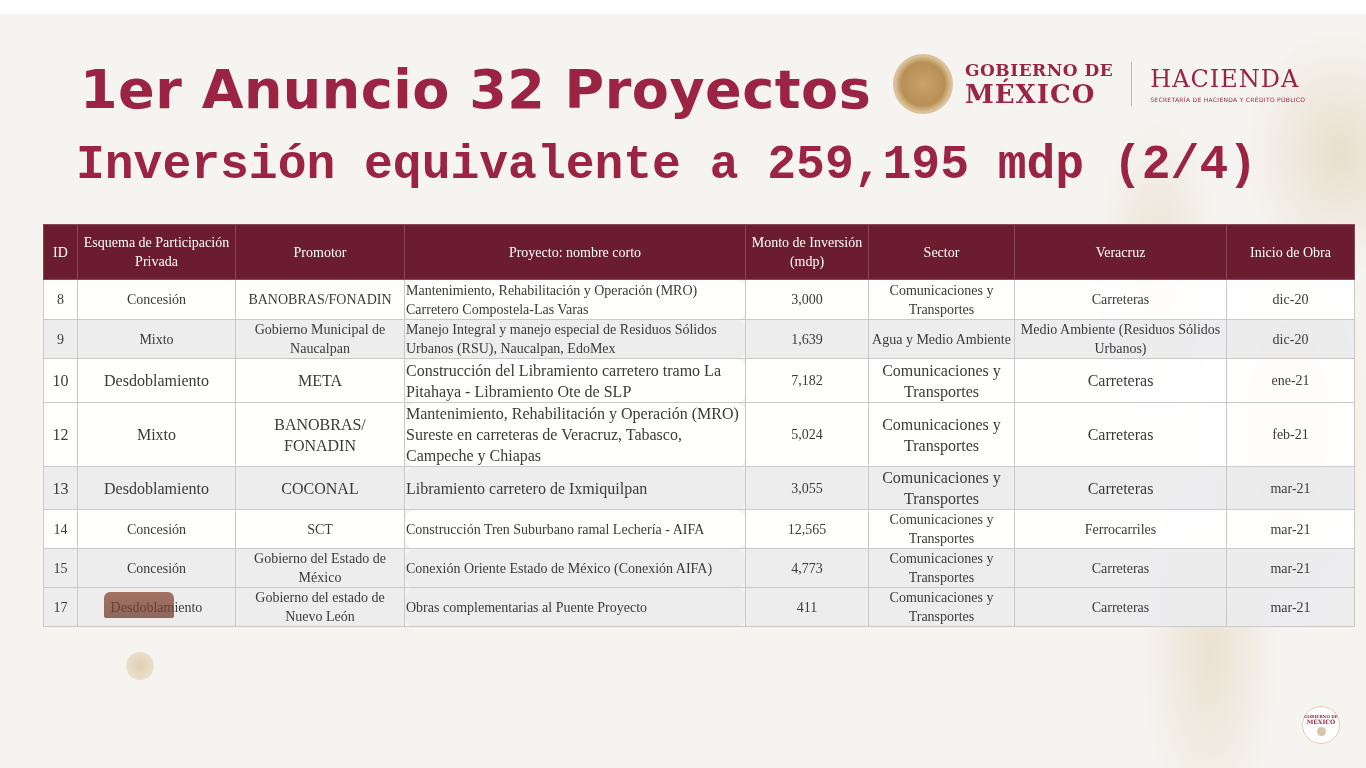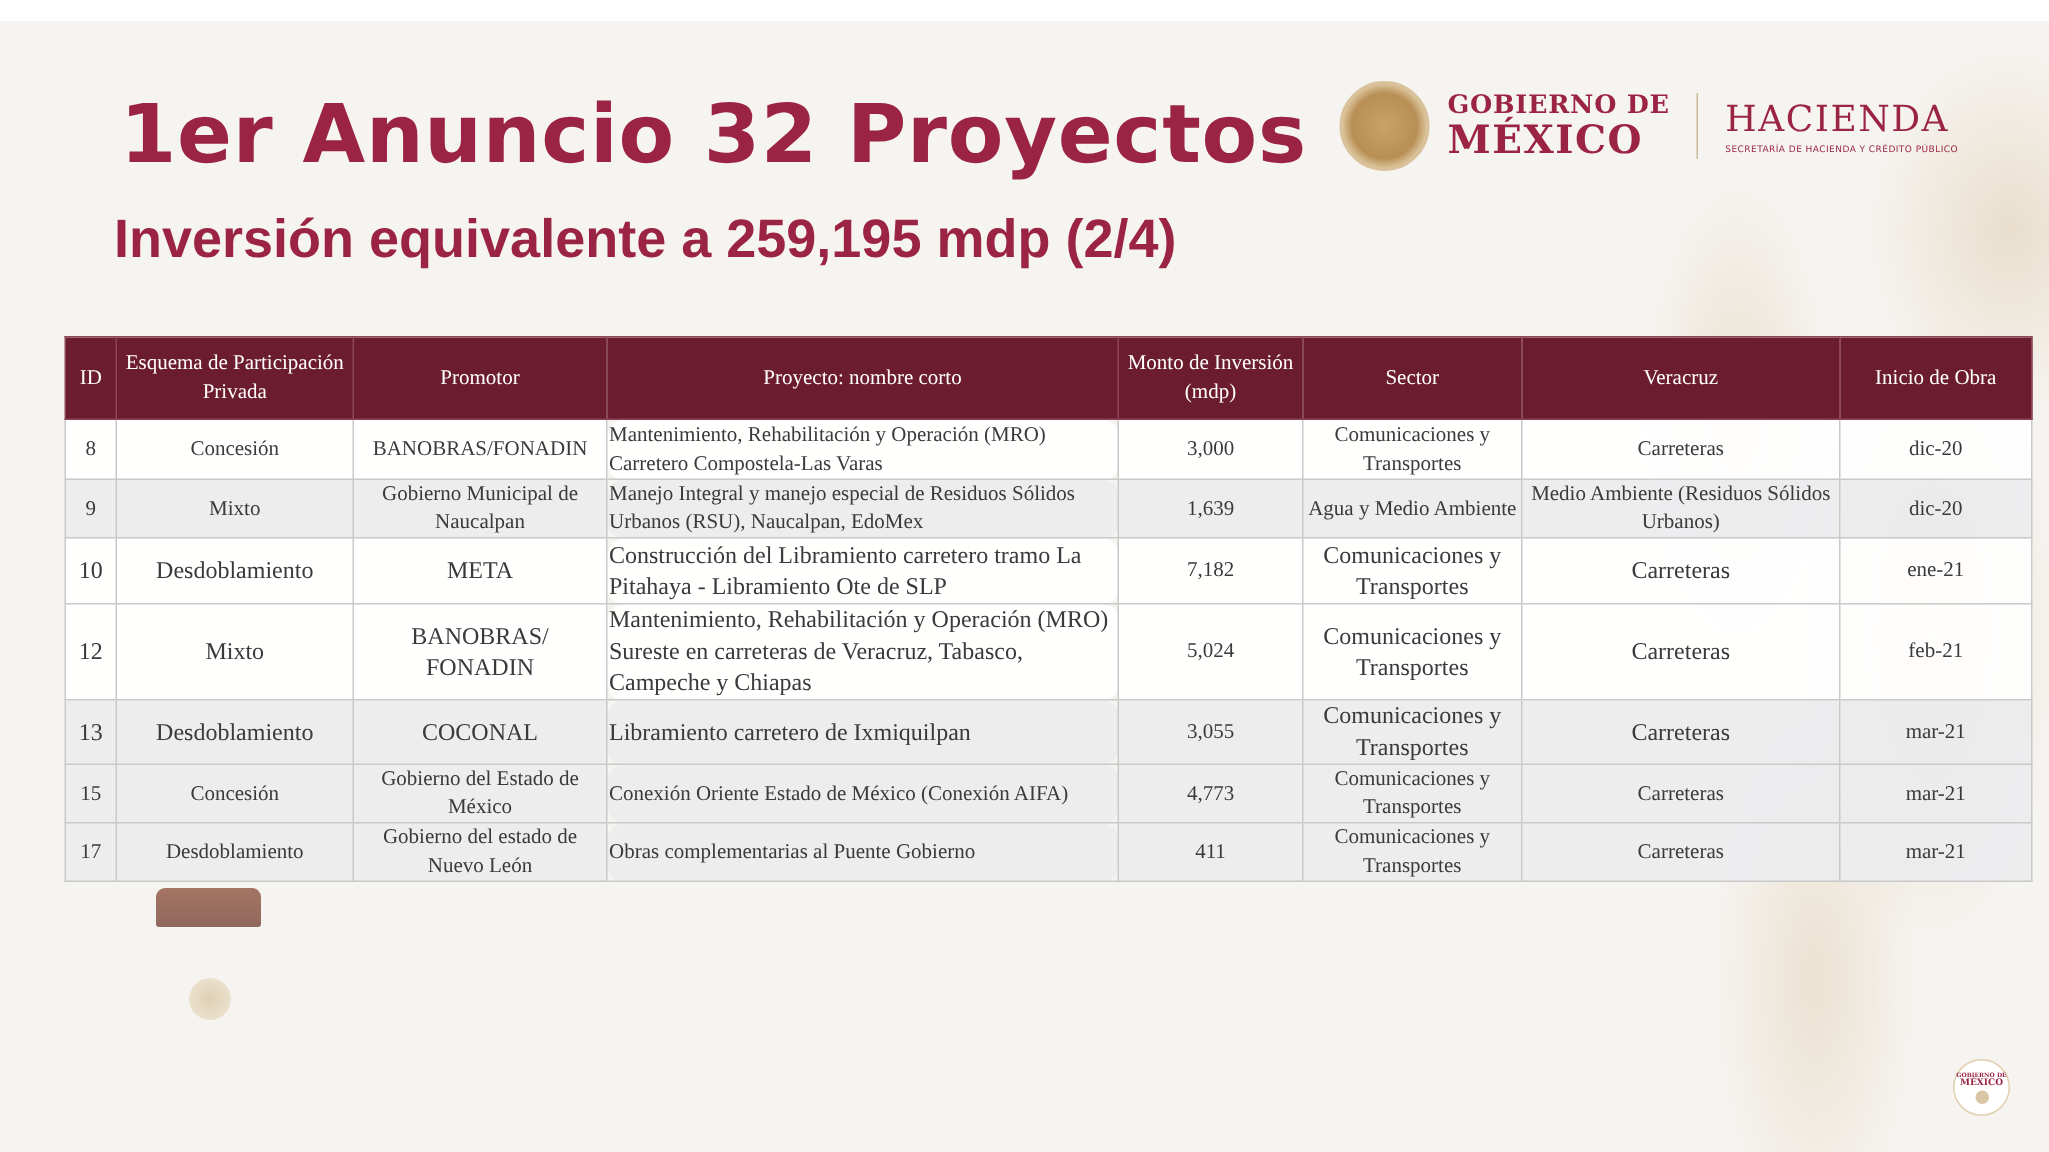--- a/index.html
+++ b/index.html
@@ -18,22 +18,22 @@
     pointer-events:none;
   }
   .top-edge { position:absolute; left:0; top:0; width:1366px; height:14px; background:#ffffff; }
   .title {
     position:absolute; left:80px; top:58px;
     font-family:"DejaVu Sans", sans-serif; font-weight:bold;
     font-size:54px; color:#9b2445; letter-spacing:0.5px; margin:0;
   }
   .subtitle {
     position:absolute; left:76px; top:138px;
-    font-family:Liberation Sans, sans-serif; font-weight:bold;
-    font-size:36px; color:#9b2445; margin:0;
+    font-family:Liberation Mono, monospace; font-weight:bold;
+    font-size:48px; color:#9b2445; margin:0;
   }
   .logo-area { position:absolute; left:893px; top:52px; height:64px; display:flex; align-items:center; }
   .seal {
     width:60px; height:60px; border-radius:50%;
     background:radial-gradient(circle, #c9a36b 0%, #b88f55 55%, #d8bf95 70%, #efe3cd 100%);
     border:2px solid #d9c29b; box-sizing:border-box;
   }
   .gob-text { margin-left:12px; line-height:1; }
   .gob-line1 { font-family:"DejaVu Serif", serif; font-weight:bold; font-size:17px; color:#9b2445; letter-spacing:0.5px; }
   .gob-line2 { font-family:"DejaVu Serif", serif; font-weight:bold; font-size:26px; color:#9b2445; letter-spacing:1px; margin-top:2px; }
@@ -166,35 +166,45 @@
     <tr class="even" style="height:40px">
       <td class="lg">13</td>
       <td class="lg">Desdoblamiento</td>
       <td class="lg">COCONAL</td>
       <td class="proj lg">Libramiento carretero de Ixmiquilpan</td>
       <td>3,055</td>
       <td class="lg">Comunicaciones y Transportes</td>
       <td class="lg">Carreteras</td>
       <td>mar-21</td>
     </tr>
+    <tr class="odd" style="height:38px">
+      <td>14</td>
+      <td>Concesión</td>
+      <td>SCT</td>
+      <td class="proj">Construcción Tren Suburbano ramal Lechería - AIFA</td>
+      <td>12,565</td>
+      <td>Comunicaciones y Transportes</td>
+      <td>Ferrocarriles</td>
+      <td>mar-21</td>
+    </tr>
     <tr class="even" style="height:38px">
       <td>15</td>
       <td>Concesión</td>
       <td>Gobierno del Estado de México</td>
       <td class="proj">Conexión Oriente Estado de México (Conexión AIFA)</td>
       <td>4,773</td>
       <td>Comunicaciones y Transportes</td>
       <td>Carreteras</td>
       <td>mar-21</td>
     </tr>
     <tr class="even" style="height:32px">
       <td>17</td>
       <td>Desdoblamiento</td>
       <td>Gobierno del estado de Nuevo León</td>
-      <td class="proj">Obras complementarias al Puente Gobierno</td>
+      <td class="proj">Obras complementarias al Puente Proyecto</td>
       <td>411</td>
       <td>Comunicaciones y Transportes</td>
       <td>Carreteras</td>
       <td>mar-21</td>
     </tr>
   </tbody>
 </table>
 
 <div class="watermark"></div>
 <div class="watermark-seal"></div>

